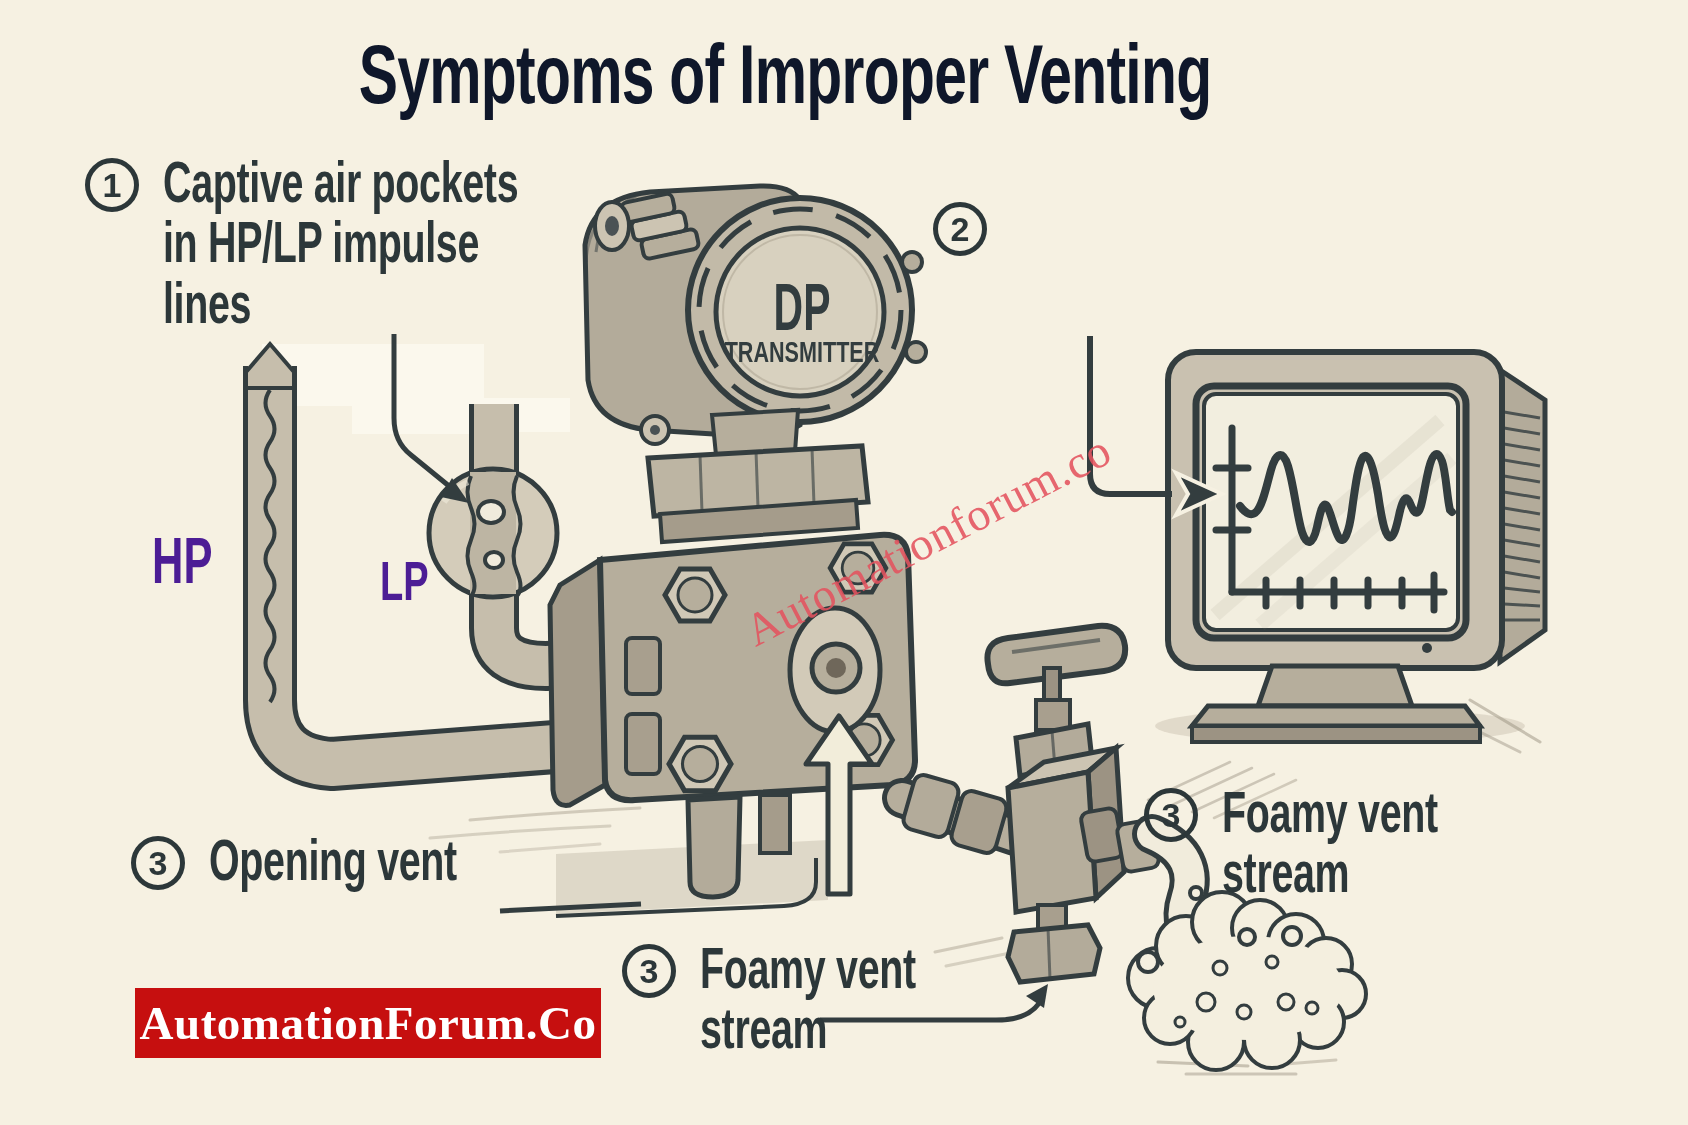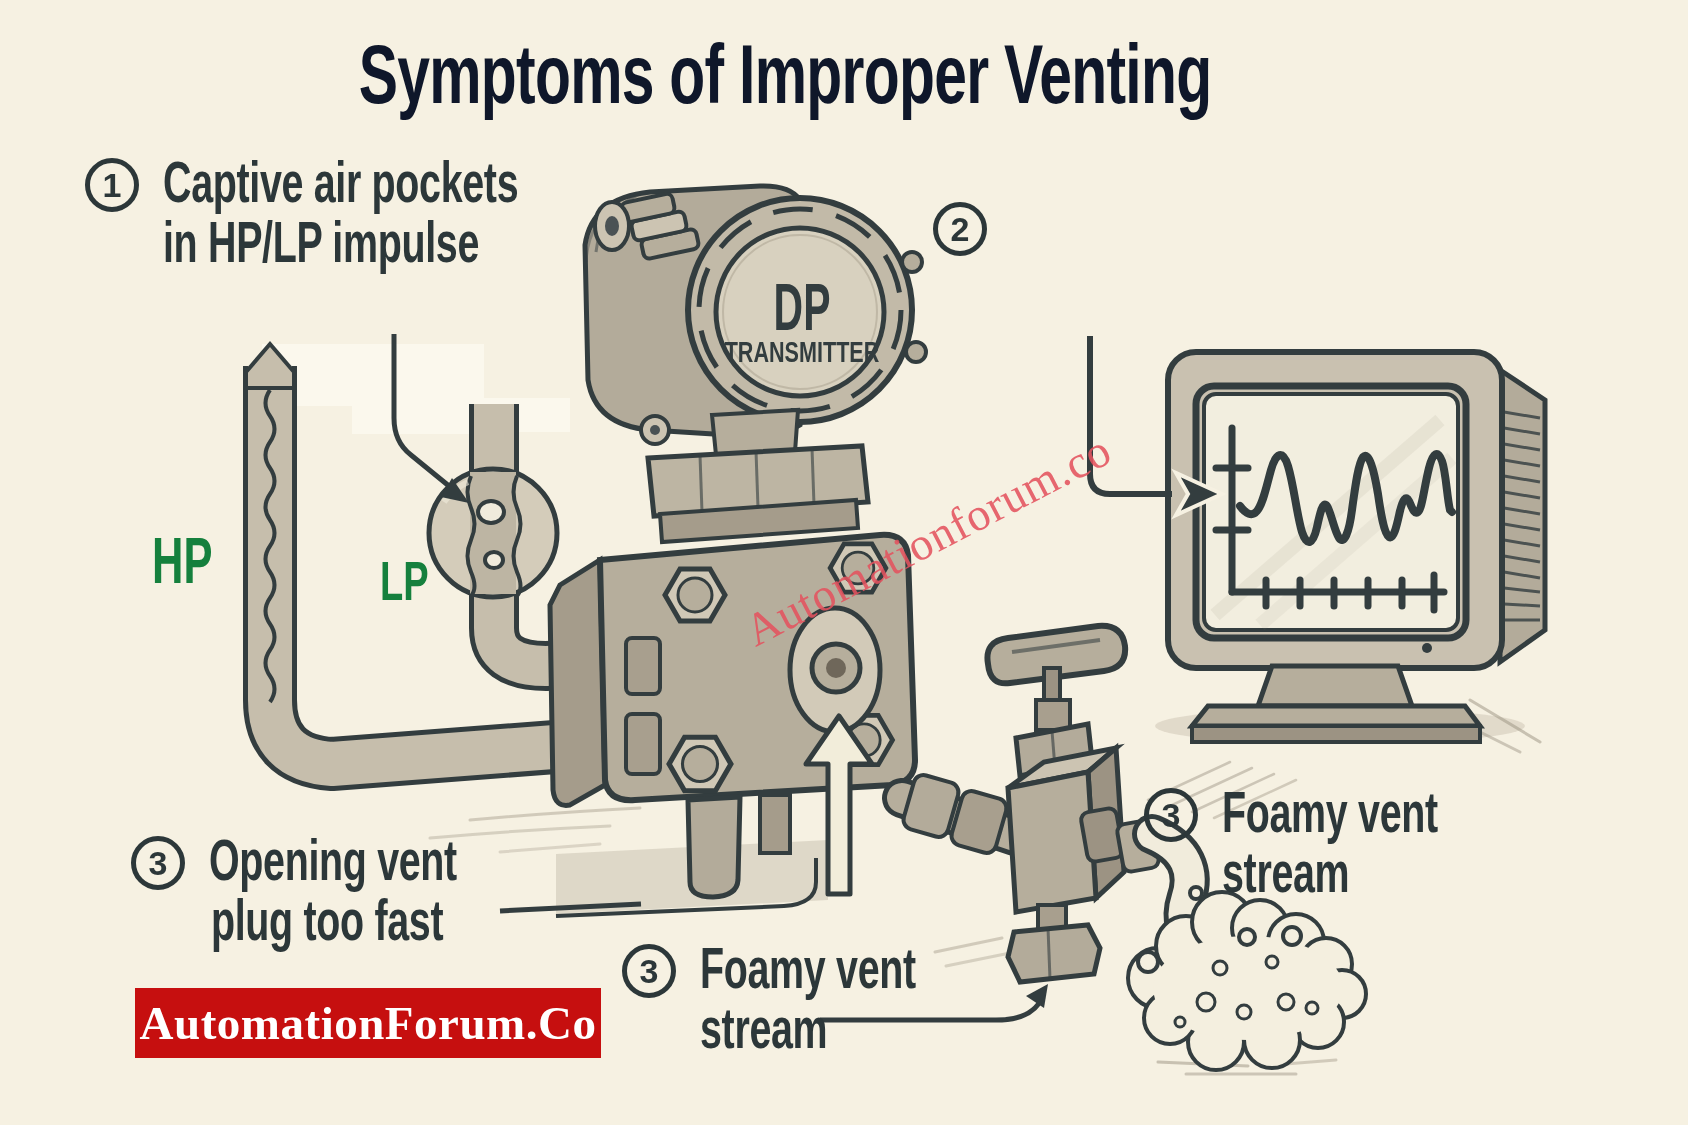--- a/index.html
+++ b/index.html
@@ -18,21 +18,21 @@
   .callout{position:absolute;display:flex;align-items:flex-start;color:#2c3739;}
   .num{
     flex:0 0 auto;width:44px;height:44px;border:5px solid #2c3739;border-radius:50%;
     display:flex;align-items:center;justify-content:center;
     font-size:34px;font-weight:700;margin-top:6px;
   }
   .ctext{
     margin-left:24px;font-size:58px;font-weight:600;line-height:1.04;
     letter-spacing:-.5px;color:#2c3739;
   }
-  .pipe-label{position:absolute;font-weight:600;color:#15803d;}
+  .pipe-label{position:absolute;font-weight:600;color:#4c1d95;}
   .watermark{
     position:absolute;left:736px;top:610px;
     font-family:"Liberation Serif",serif;font-size:46px;letter-spacing:1px;
     color:#e4535f;opacity:.88;transform:rotate(-27.5deg);transform-origin:left top;
     white-space:nowrap;
   }
   .banner{
     position:absolute;left:135px;top:988px;width:466px;height:70px;background:#c60f0f;
     color:#ffffff;display:flex;align-items:center;justify-content:center;
     font-family:"Liberation Serif",serif;font-weight:700;font-size:47px;letter-spacing:.5px;
@@ -288,32 +288,32 @@
 
 <div class="watermark">Automationforum.co</div>
 
 <div class="title"><span class="cond">Symptoms of Improper Venting</span></div>
 
 <div class="callout" style="left:85px;top:152px;">
   <div class="num">1</div>
   <div class="ctext">
     <div><span class="cond">Captive air pockets</span></div>
     <div><span class="cond">in HP/LP impulse</span></div>
+    <div><span class="cond">lines</span></div>
   </div>
 </div>
 
 <div class="callout" style="left:933px;top:196px;">
   <div class="num">2</div>
 </div>
 
 <div class="callout" style="left:131px;top:830px;">
   <div class="num">3</div>
   <div class="ctext">
     <div><span class="cond">Opening vent</span></div>
-    <div style="padding-left:2px;"><span class="cond">plug too fast</span></div>
   </div>
 </div>
 
 <div class="callout" style="left:622px;top:938px;">
   <div class="num">3</div>
   <div class="ctext">
     <div><span class="cond">Foamy vent</span></div>
     <div><span class="cond">stream</span></div>
   </div>
 </div>

